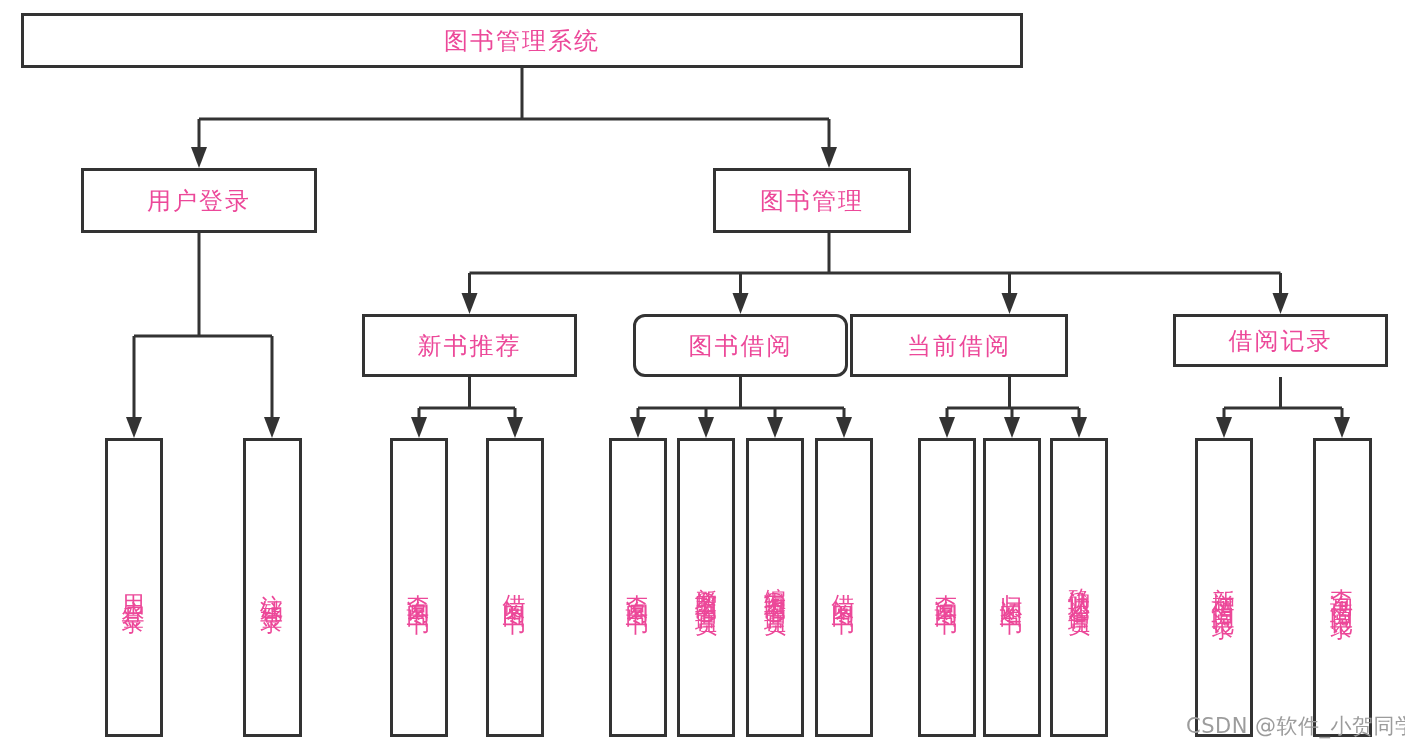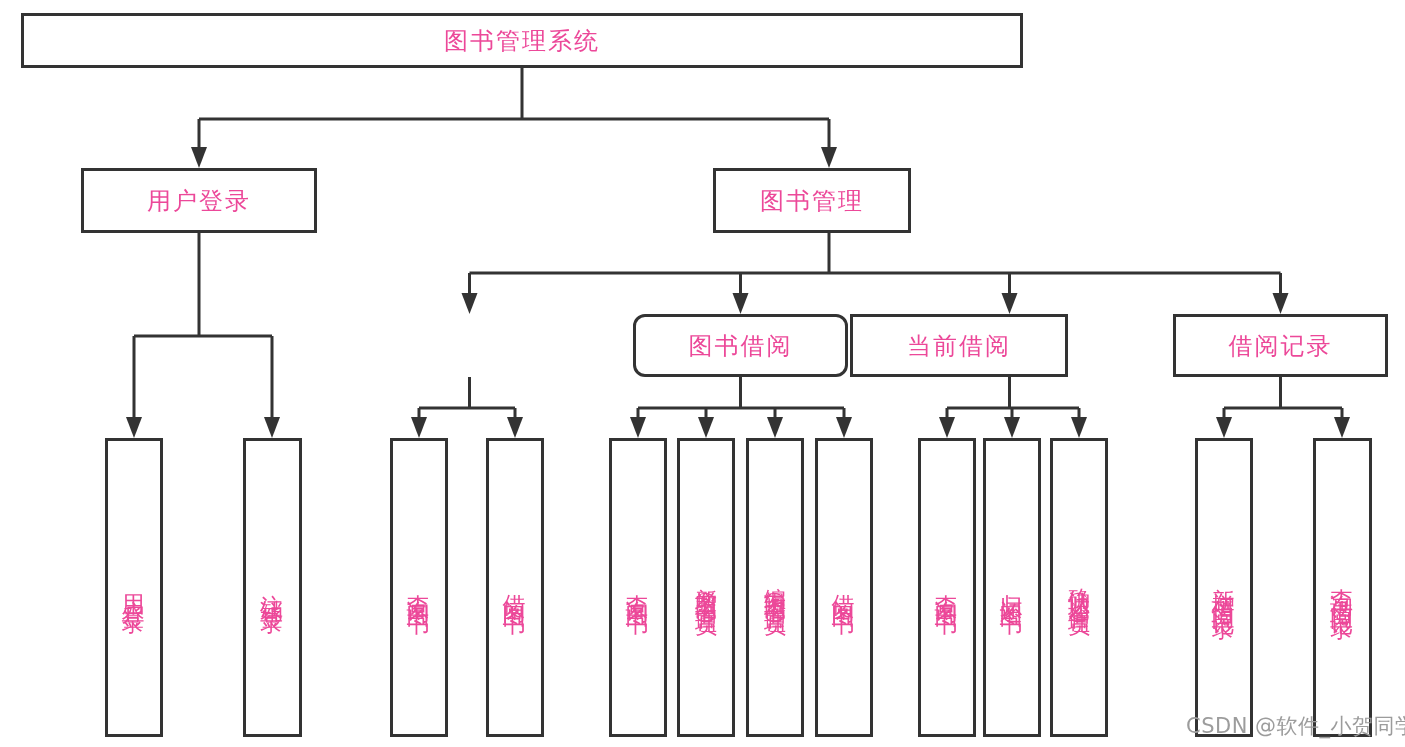--- a/index.html
+++ b/index.html
@@ -89,23 +89,24 @@
       <path d="M1280.5,377V408M1224,408H1342M1224,408V424M1342,408V424" stroke="#333333" stroke-width="3" fill="none"></path>
       <polygon points="1216,417 1232,417 1224,438" fill="#333333"></polygon>
       <polygon points="1334,417 1350,417 1342,438" fill="#333333"></polygon>
     </svg>
 
   <div class="node" style="left:21px; top:13px; width:1002px; height:55px;">图书管理系统</div>
 
   <div class="node" style="left:81px; top:168px; width:236px; height:65px;">用户登录</div>
   <div class="node" style="left:713px; top:168px; width:198px; height:65px;">图书管理</div>
 
+  <div class="node" style="left:362px; top:314px; width:215px; height:63px;">新书推荐</div>
   <div class="node" style="left:633px; top:314px; width:215px; height:63px;border-radius:12px;">图书借阅</div>
   <div class="node" style="left:850px; top:314px; width:218px; height:63px;">当前借阅</div>
-  <div class="node" style="left:1173px; top:314px; width:215px; height:63px;">借阅记录</div>
+  <div class="node" style="left:1173px; top:314px; width:215px; height:53px;">借阅记录</div>
 
   <div class="node leaf" style="left:105px; top:438px; width:58px; height:299px;">用户登录</div>
   <div class="node leaf" style="left:243px; top:438px; width:59px; height:299px;">注销登录</div>
 
   <div class="node leaf" style="left:390px; top:438px; width:58px; height:299px;">查询图书</div>
   <div class="node leaf" style="left:486px; top:438px; width:58px; height:299px;">借阅图书</div>
 
   <div class="node leaf" style="left:609px; top:438px; width:58px; height:299px;">查询图书</div>
   <div class="node leaf long" style="left:677px; top:438px; width:58px; height:299px;">新增图书（管理员）</div>
   <div class="node leaf long" style="left:746px; top:438px; width:58px; height:299px;">编辑图书（管理员）</div>

